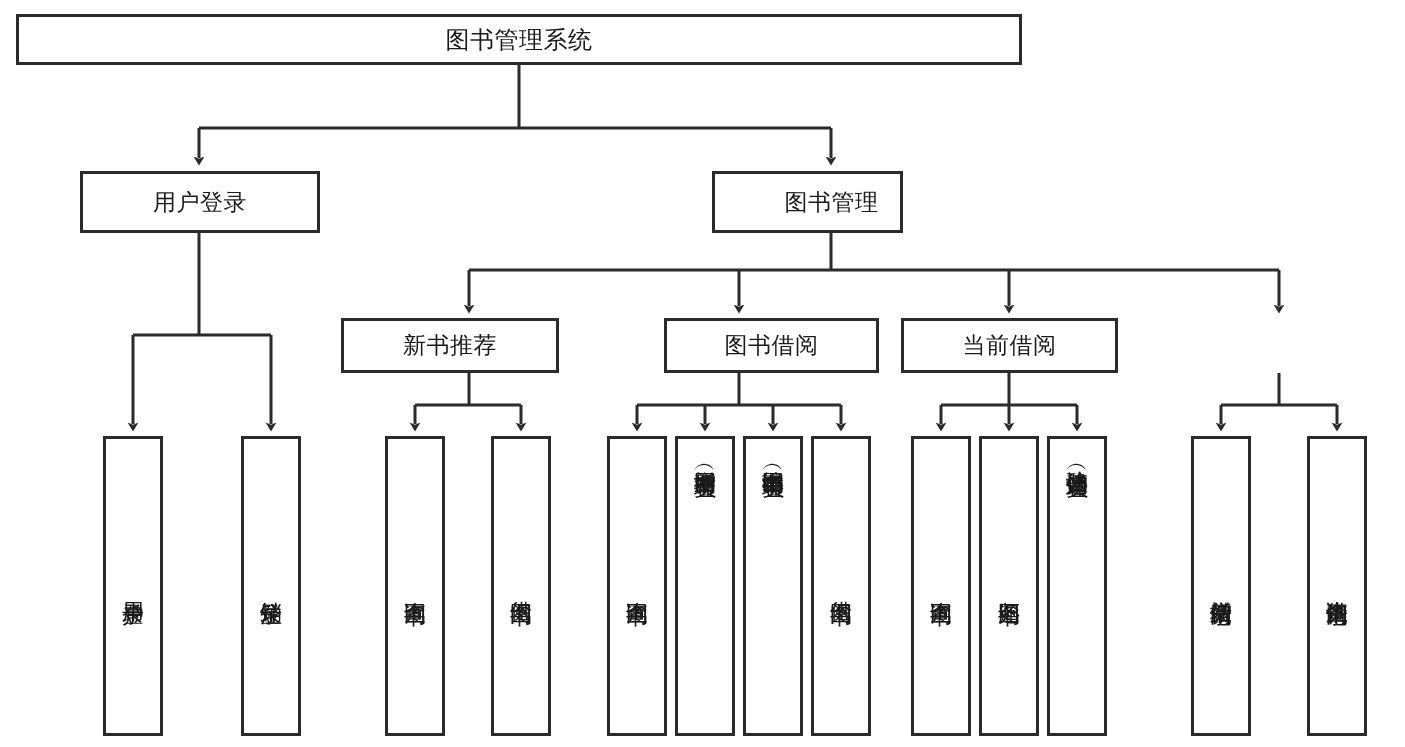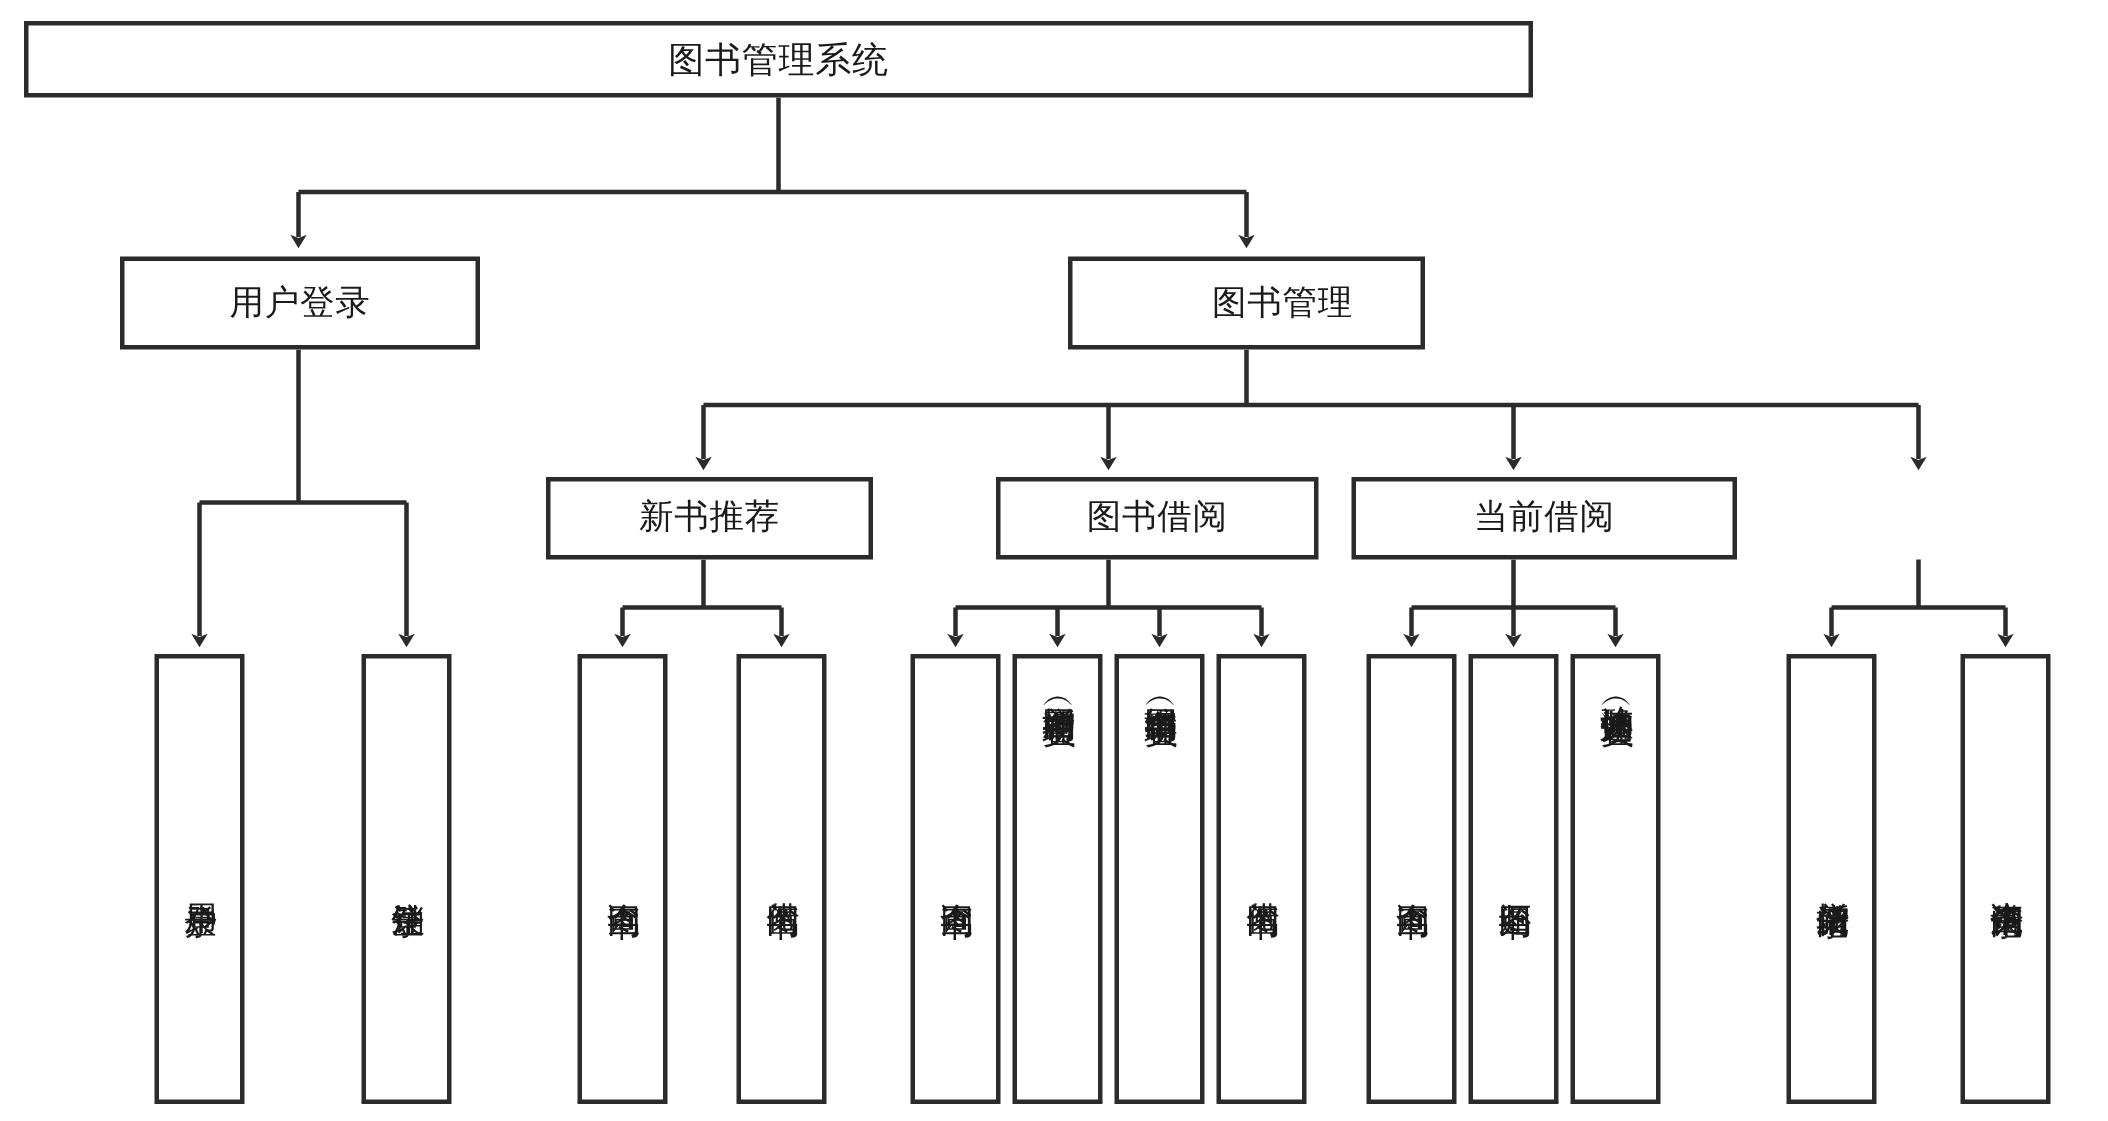--- a/index.html
+++ b/index.html
@@ -132,31 +132,31 @@
     </g>
   </svg>
 
   <div class="node h-node root-node" style="left:16px; top:14px; width:1006px; height:51px;">
     <span class="node-label">图书管理系统</span>
   </div>
 
   <div class="node h-node" style="left:80px; top:171px; width:240px; height:62px;">
     <span class="node-label">用户登录</span>
   </div>
-  <div class="node h-node" style="left:712px; top:171px; width:238px; height:62px;padding-left:48px;">
+  <div class="node h-node" style="left:712px; top:171px; width:191px; height:62px;padding-left:48px;">
     <span class="node-label">图书管理</span>
   </div>
 
-  <div class="node h-node" style="left:364px; top:318px; width:218px; height:55px;">
+  <div class="node h-node" style="left:341px; top:318px; width:218px; height:55px;">
     <span class="node-label">新书推荐</span>
   </div>
   <div class="node h-node" style="left:632px; top:318px; width:215px; height:55px;margin-left:32px;">
     <span class="node-label">图书借阅</span>
   </div>
-  <div class="node h-node" style="left:901px; top:318px; width:257px; height:55px;">
+  <div class="node h-node" style="left:901px; top:318px; width:217px; height:55px;">
     <span class="node-label">当前借阅</span>
   </div>
 
   <div class="node v-node centered" style="left:103px; top:436px; width:60px; height:300px;">
     <span class="node-label">用户登录</span>
   </div>
   <div class="node v-node centered" style="left:241px; top:436px; width:60px; height:300px;">
     <span class="node-label">注销登录</span>
   </div>
 

